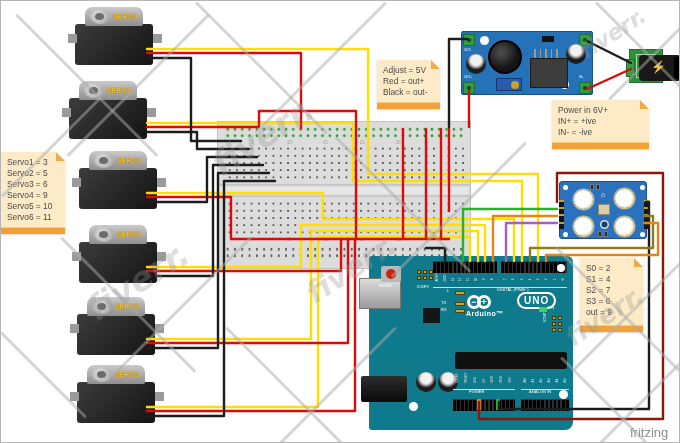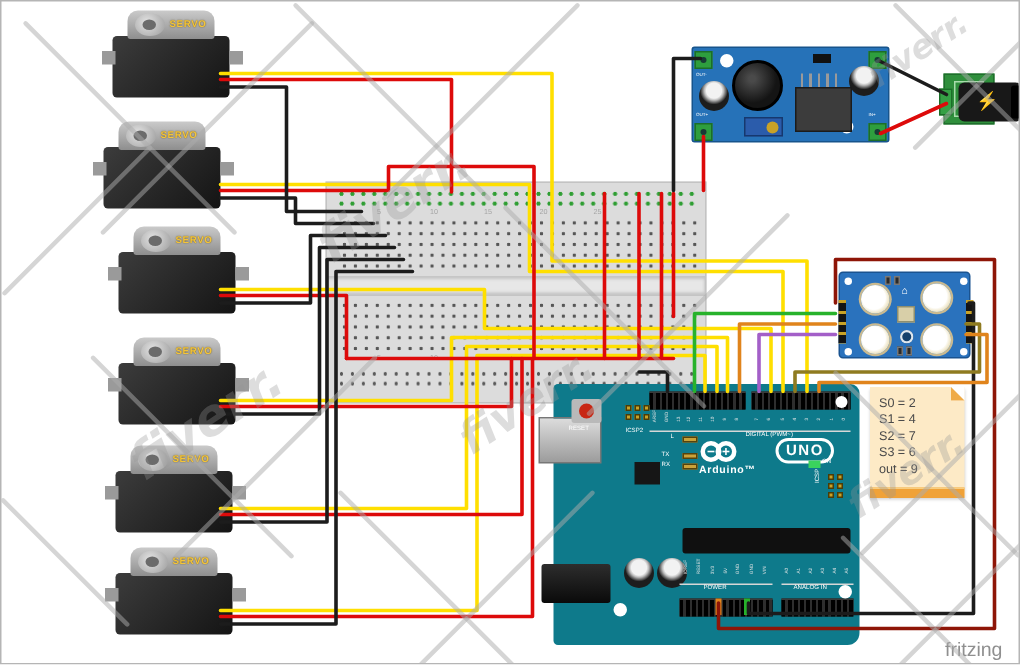--- a/index.html
+++ b/index.html
@@ -395,20 +395,38 @@
 
     <path class="wdr" d="M478,401 V418 H662 V172 H556 V201"></path>
     <path class="wk" d="M498,401 V408 H648 V201 H645"></path>
     <path class="wg" d="M556,208 H462 V260"></path>
     <path class="wo" d="M556,215 H492 V260"></path>
     <path class="wp" d="M556,222 H505 V260"></path>
     <path class="wol" d="M643,215 H652 V247 H529 V260"></path>
     <path class="wo" d="M643,222 H657 V254 H545 V260"></path>
   </svg>
 
+  <div class="note" style="left:0;top:151px;width:64px;height:82px">
+    <div>Servo1 = 3</div>
+    <div>Servo2 = 5</div>
+    <div>Servo3 = 6</div>
+    <div>Servo4 = 9</div>
+    <div>Servo5 = 10</div>
+    <div>Servo6 = 11</div>
+  </div>
+  <div class="note" style="left:376px;top:59px;width:63px;height:49px">
+    <div>Adjust = 5V</div>
+    <div>Red = out+</div>
+    <div>Black = out-</div>
+  </div>
+  <div class="note" style="left:551px;top:99px;width:97px;height:49px">
+    <div>Power in 6V+</div>
+    <div>IN+ = +ive</div>
+    <div>IN- = -ive</div>
+  </div>
   <div class="note" style="left:579px;top:257px;width:63px;height:74px">
     <div>S0 = 2</div>
     <div>S1 = 4</div>
     <div>S2 = 7</div>
     <div>S3 = 6</div>
     <div>out = 9</div>
   </div>
 
   <div class="wm-line" style="left:15px;top:12px;width:200px;transform:rotate(45deg)"></div>
   <div class="wm-line" style="left:208px;top:12px;width:200px;transform:rotate(135deg)"></div>

